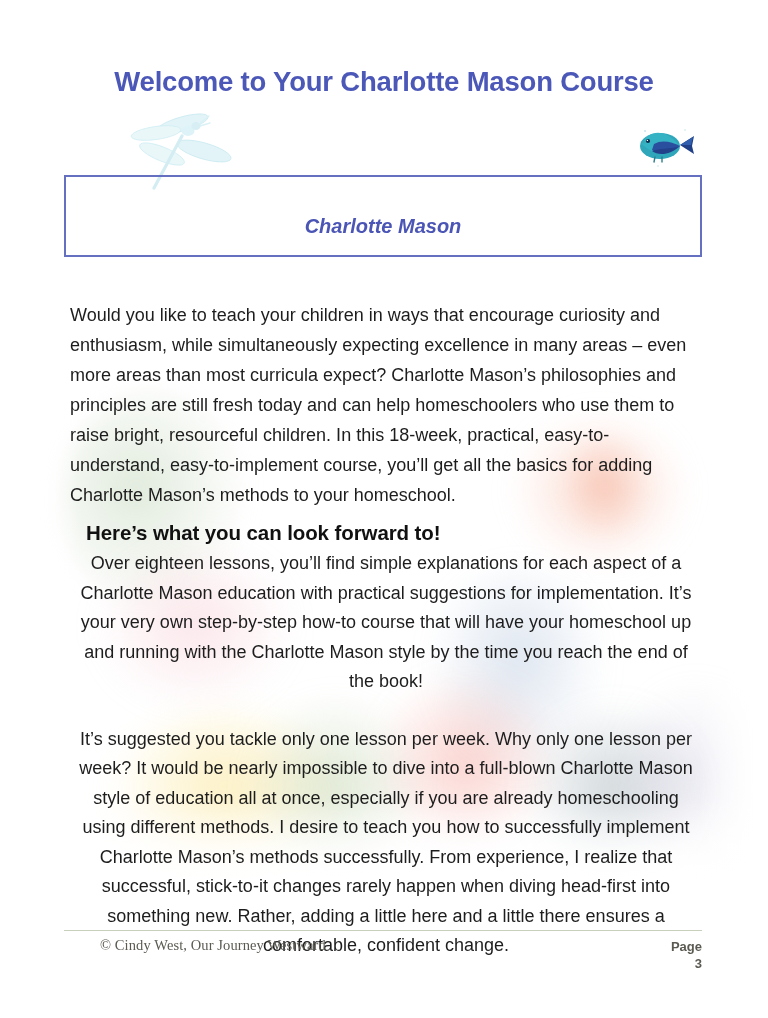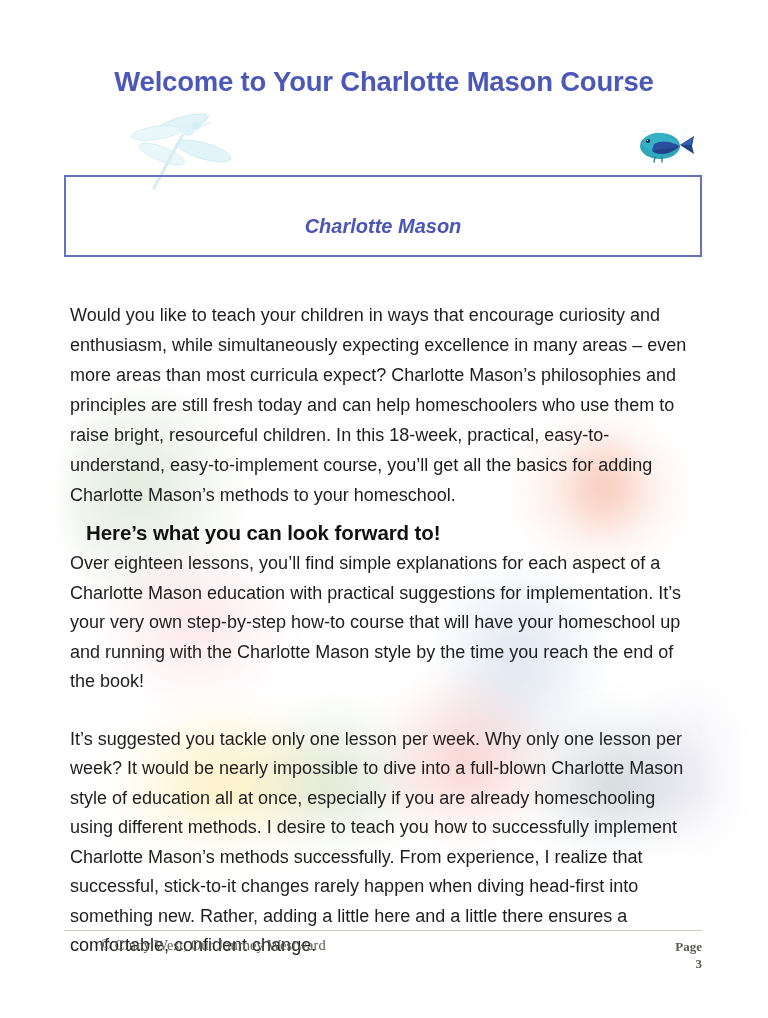--- a/index.html
+++ b/index.html
@@ -200,20 +200,21 @@
     color: #111111;
     letter-spacing: -0.1px;
     margin-left: 16px;
   }
 
   .block-two {
     position: absolute;
     left: 70px;
     top: 549px;
     width: 632px;
+    text-align: center;
   }
   .block-two p.body-para { line-height: 29.5px; }
   .block-two p.body-para + p.body-para { margin-top: 28px; }
 
   
   .footer-rule {
     position: absolute;
     left: 64px;
     top: 930px;
     width: 638px;
@@ -228,21 +229,21 @@
     font-size: 14.5px;
     color: #5b5a52;
     letter-spacing: 0.1px;
     margin-left: 14px;
   }
   .footer-right {
     position: absolute;
     right: 66px;
     top: 938px;
     text-align: right;
-    font-family: Liberation Serif, serif;
+    font-family: Liberation Sans, sans-serif;
     font-size: 13px;
     color: #5b5a52;
     font-weight: bold;
     line-height: 17px;
   }
 </style>
 </head>
 <body>
 
 <div class="page">

